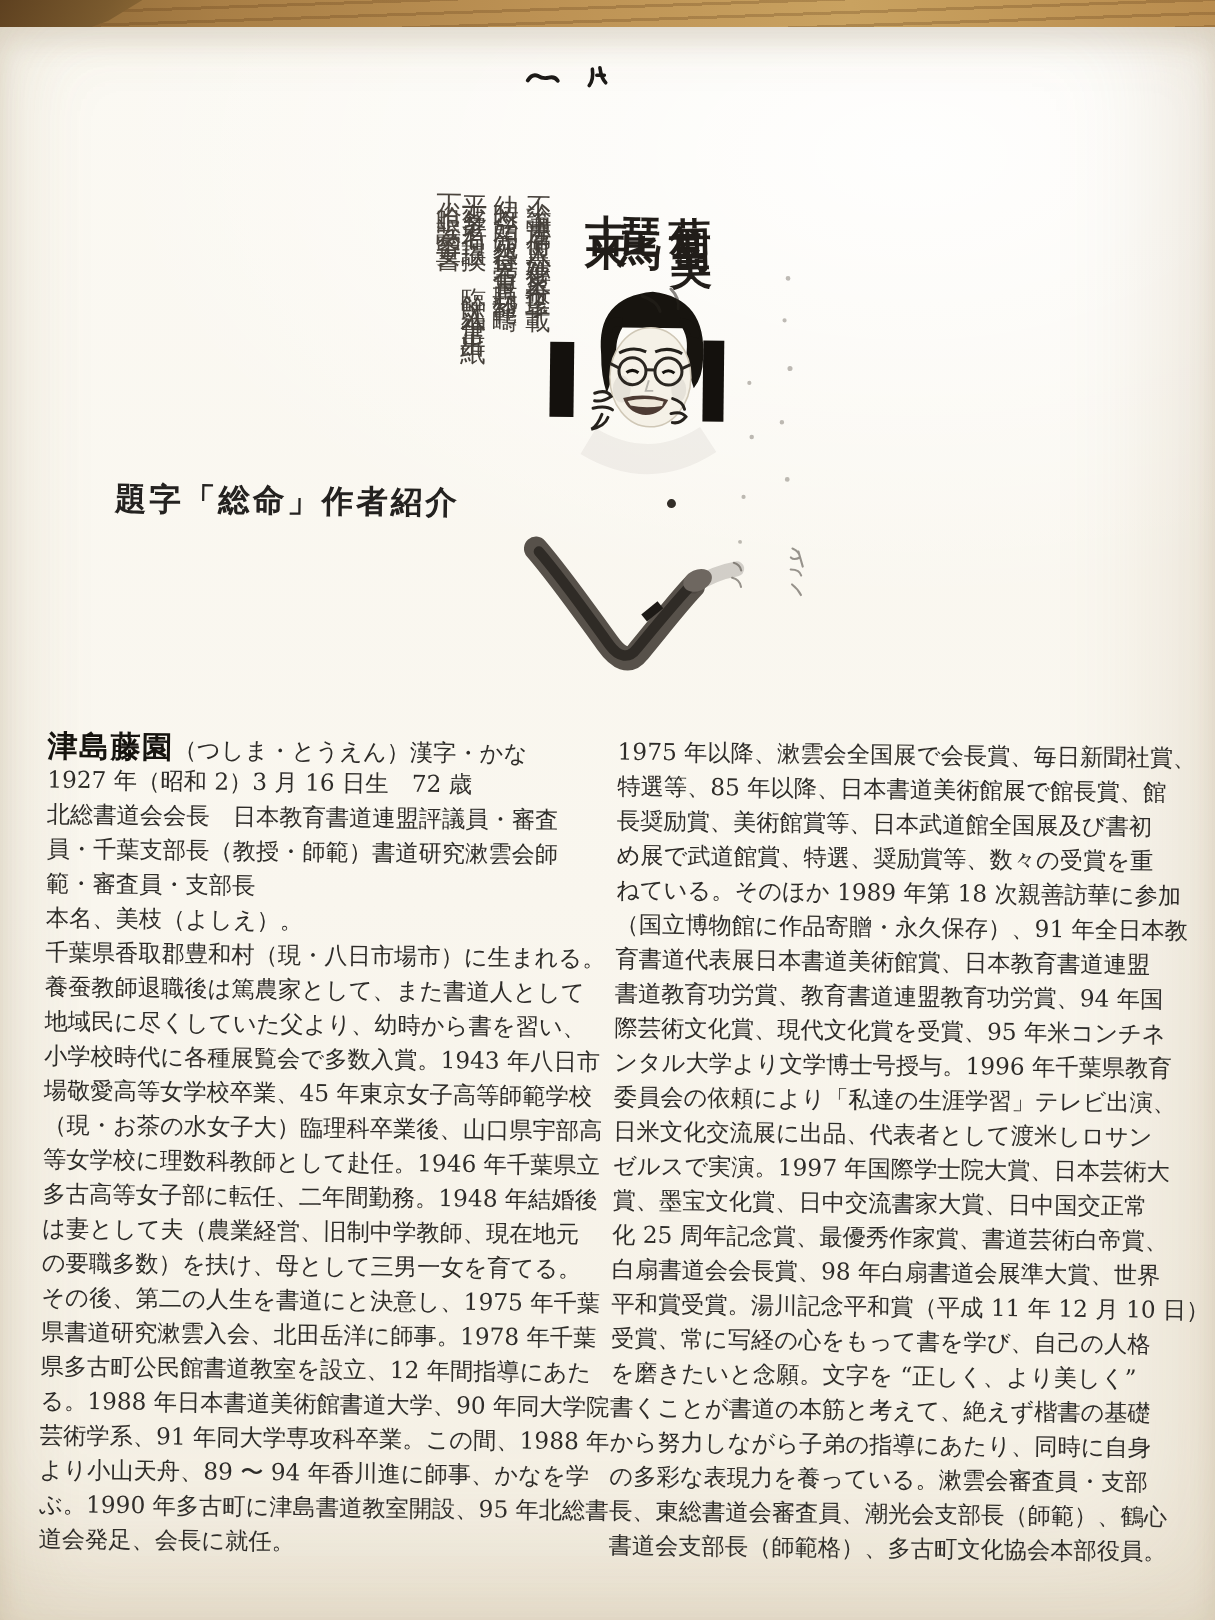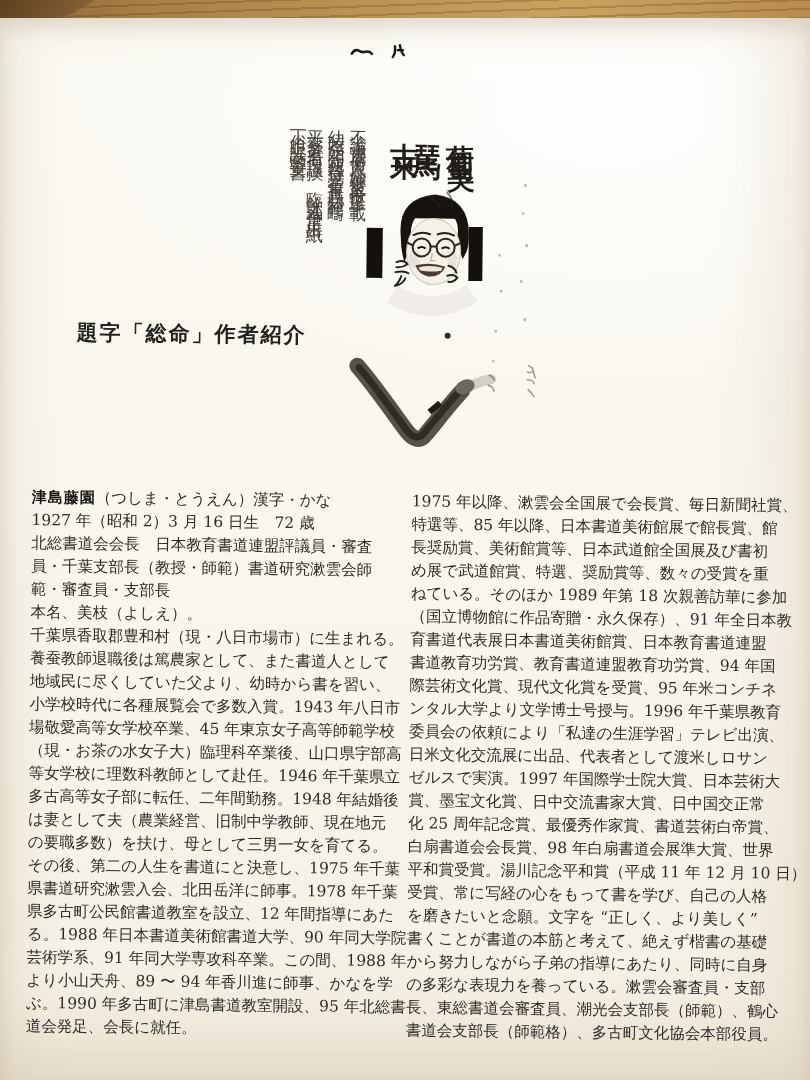--- a/index.html
+++ b/index.html
@@ -67,21 +67,21 @@
 
   
   .col{
     position:absolute;top:468px;width:385px;
     font-size:15.5px;line-height:23px;color:#2e2c29;
     white-space:nowrap;
   }
   .col.left{left:32px;}
   .col.right{left:412px;}
   .tline{height:23px;}
-  .bio-name{font-weight:700;font-size:15px;color:#16140f;letter-spacing:1px;}
+  .bio-name{font-weight:700;font-size:20px;color:#16140f;letter-spacing:1px;}
 </style>
 </head>
 <body>
 
 <div class="scene">
   <div class="wood"></div>
   <div class="wood-corner"></div>
 
   <div class="page">
     <div class="content">

